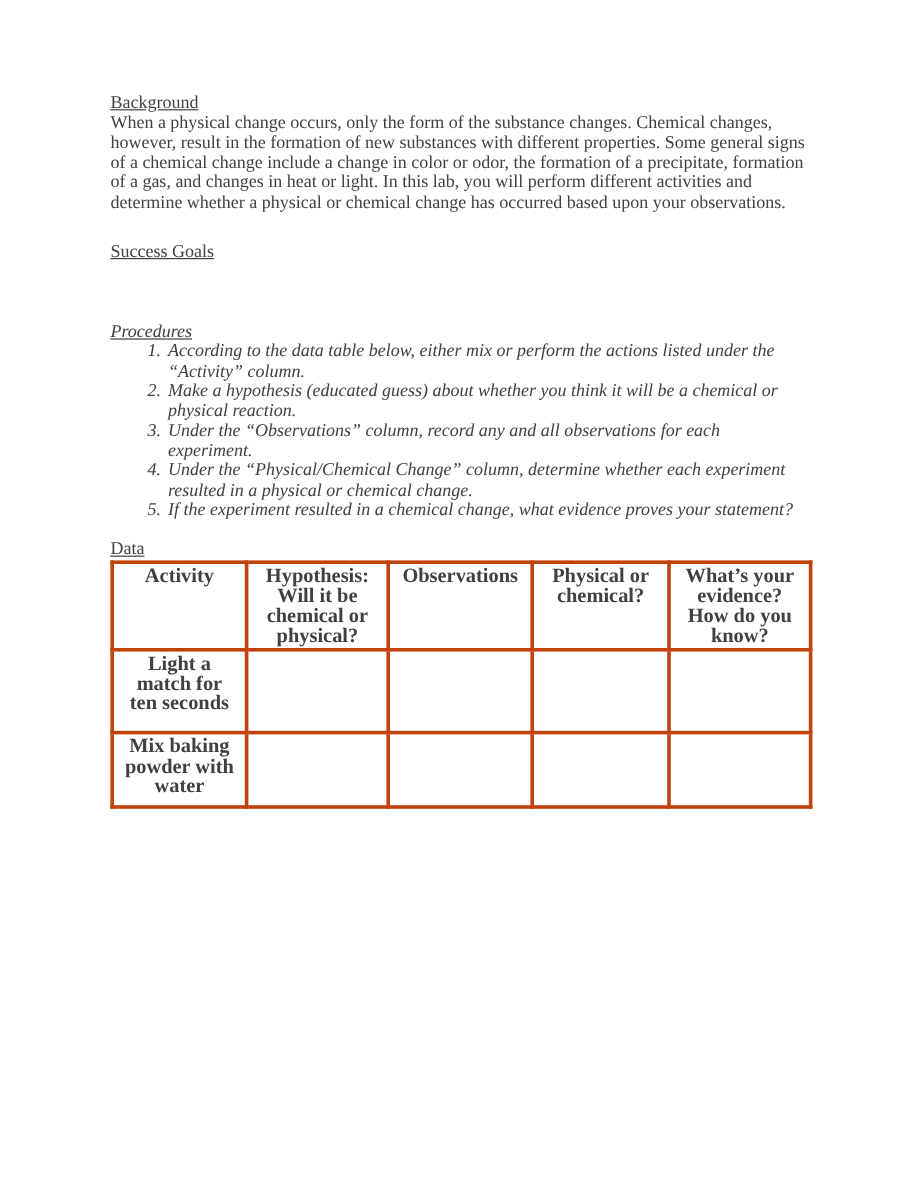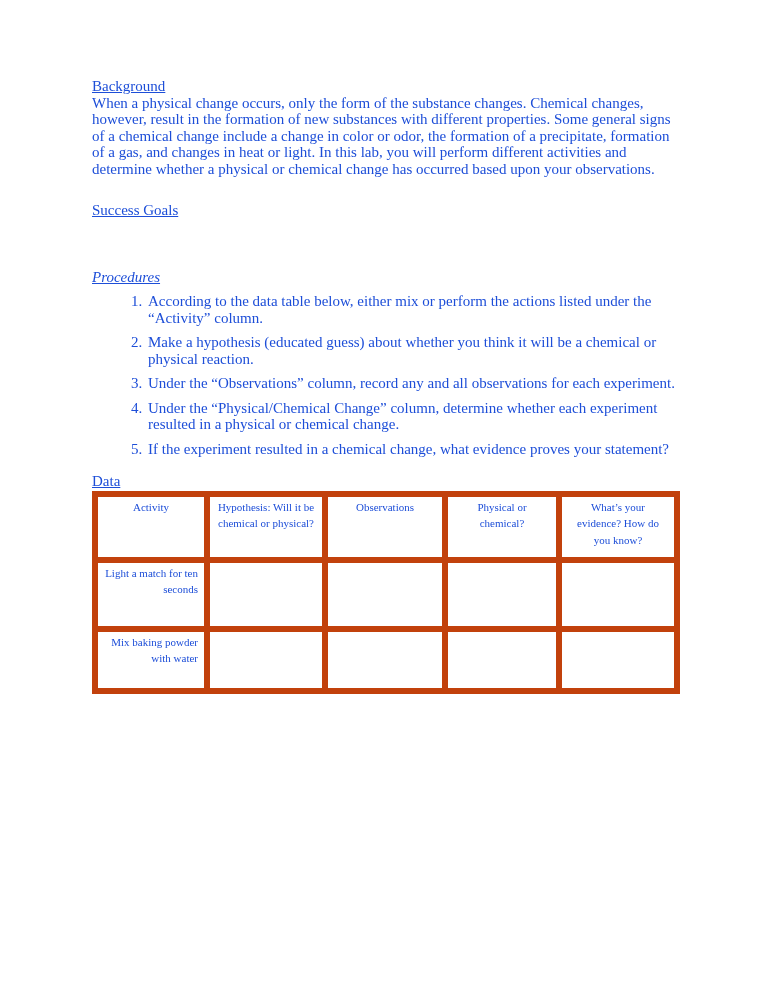--- a/index.html
+++ b/index.html
@@ -10,72 +10,73 @@
   .page {
     position: relative;
     width: 768px;
     height: 928px;
     background: #ffffff;
     box-sizing: border-box;
     padding: 78px 92px 40px 92px;
     font-family: "Liberation Serif", "DejaVu Serif", serif;
     font-size: 15px;
     line-height: 16.5px;
-    color: #1d4ed8;
+    color: #404040;
     overflow: hidden;
   }
   .heading {
     font-size: 15px;
     font-weight: normal;
     text-decoration: underline;
     margin: 0;
   }
   .para {
     margin: 0;
     width: 584px;
   }
   .gap-success { margin-top: 25px; }
   .gap-procedures { margin-top: 50px; font-style: italic; }
   .gap-data { margin-top: 16px; }
   ol.proc-list {
     margin: 0;
     padding: 0 0 0 46px;
   }
   ol.proc-list li {
-    margin: 8px;
+    margin: 0;
     padding-left: 2px;
     width: 530px;
+    font-style: italic;
   }
   table.data-table {
     border-collapse: collapse;
     table-layout: fixed;
     width: 582px;
     margin-top: 1px;
   }
   table.data-table col.c-activity   { width: 112px; }
   table.data-table col.c-hypothesis { width: 118px; }
   table.data-table col.c-observ     { width: 120px; }
   table.data-table col.c-physchem   { width: 114px; }
   table.data-table col.c-evidence   { width: 118px; }
   table.data-table th,
   table.data-table td {
-    border: 6px solid #c2410c;
+    border: 3px solid #c2410c;
     vertical-align: top;
-    font-weight: normal;
-    font-size: 11px;
+    font-weight: bold;
+    font-size: 17px;
     line-height: 16.5px;
     padding: 2px 6px 2px 6px;
     box-sizing: border-box;
   }
   table.data-table th {
     text-align: center;
     height: 66px;
   }
   table.data-table td {
-    text-align: right;
+    text-align: center;
   }
   tr.row-tall td   { height: 69px; }
   tr.row-mid td    { height: 62px; }
   tr.row-short td  { height: 53px; }
 </style>
 </head>
 <body>
 
 <div class="page">
 

